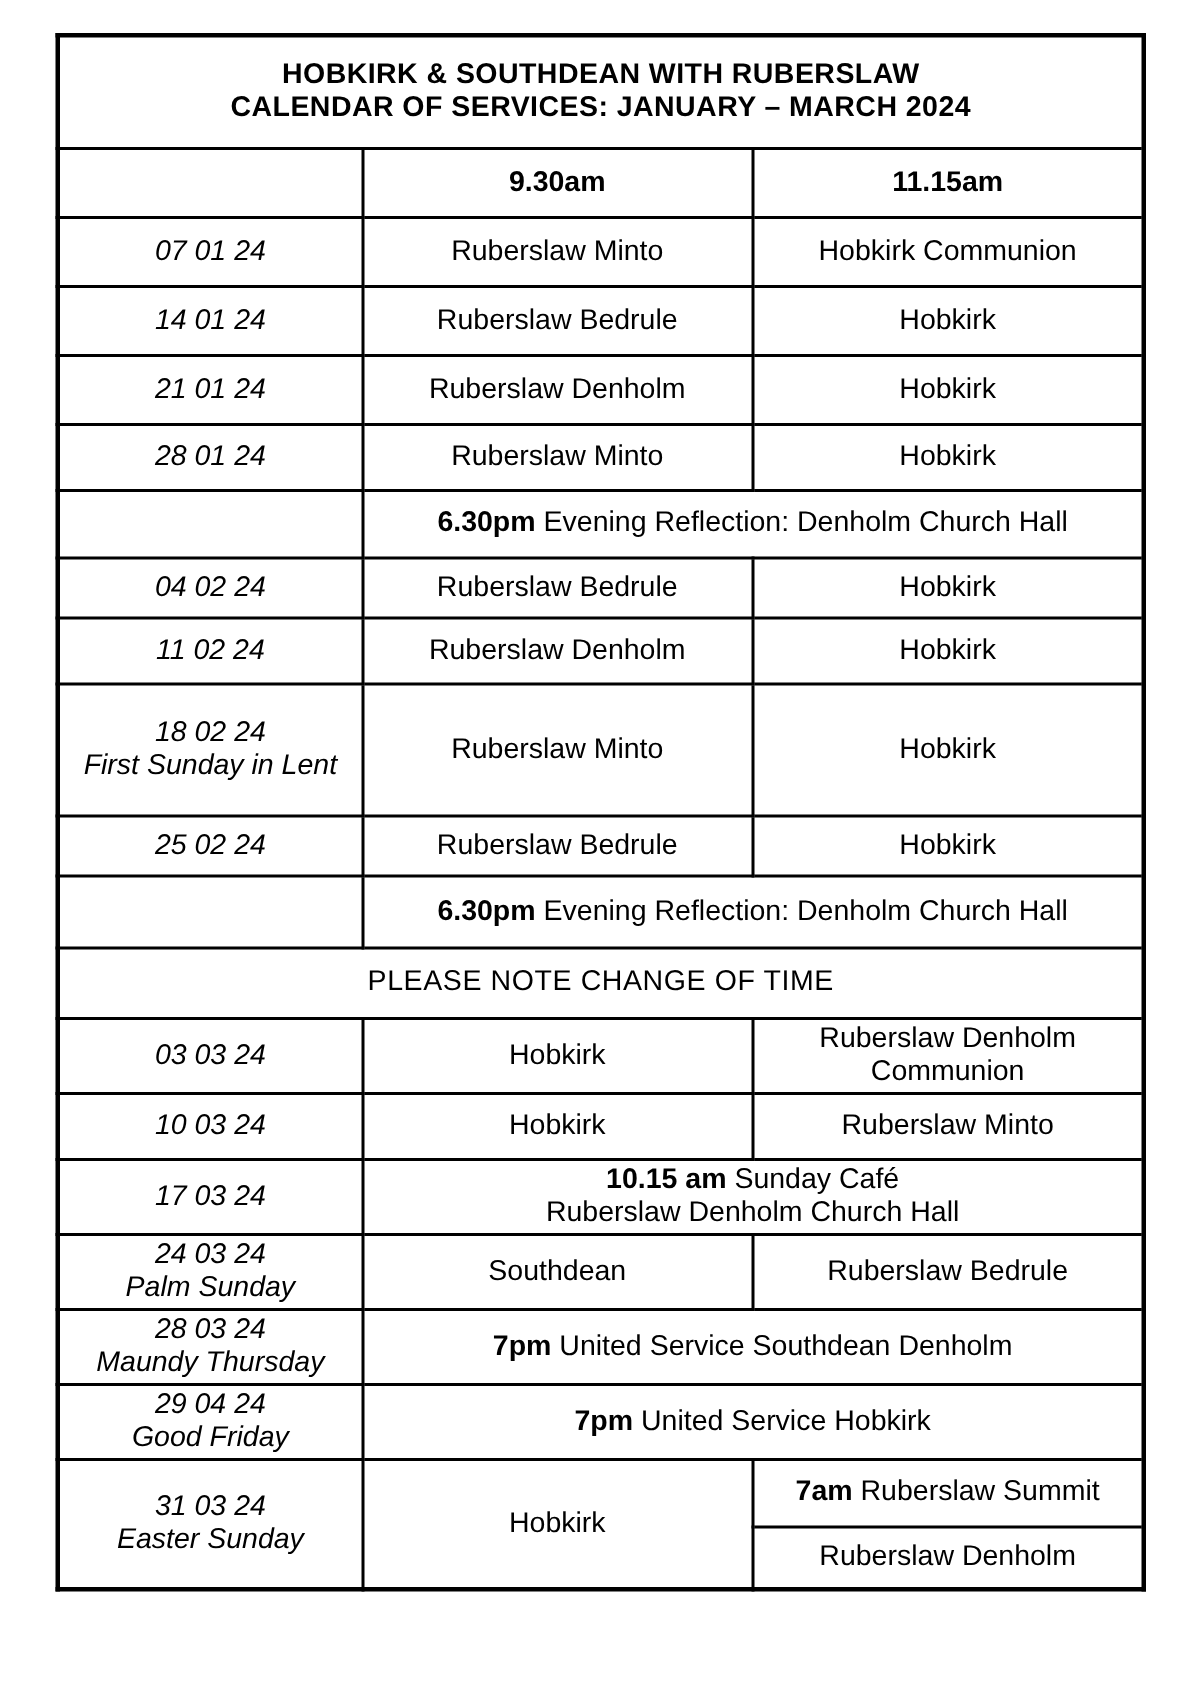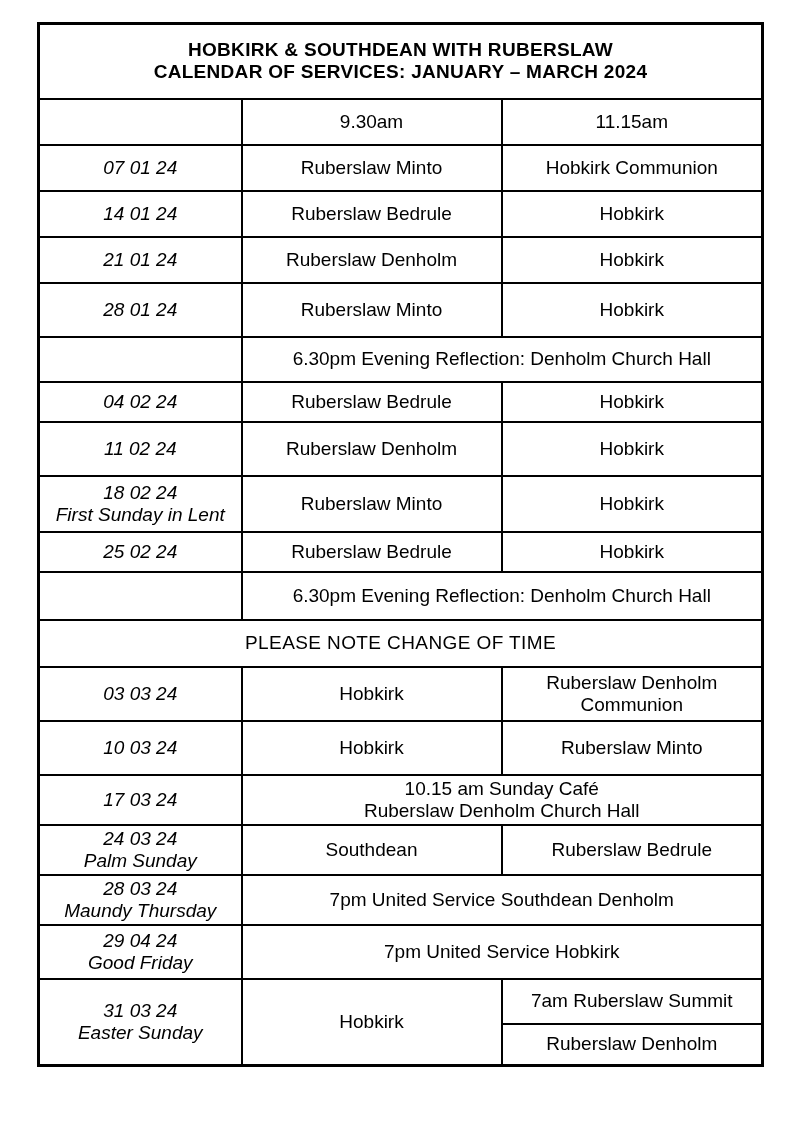--- a/index.html
+++ b/index.html
@@ -33,34 +33,34 @@
     overflow: hidden;
   }
   td.title-cell {
     font-size: 25px;
     line-height: 33px;
     font-weight: 700;
     letter-spacing: 0.3px;
   }
   td.time-head {
     font-size: 20px;
-    font-weight: 400;
+    font-weight: 700;
   }
   td.date-cell {
     padding: 2px 20px;
     font-style: italic;
   }
   td.notice-cell {
     font-weight: 500;
     letter-spacing: 0.4px;
   }
-  .b { font-weight: 400; text-align: center; }
+  .b { font-weight: 700; text-align: center; }
   
-  .h75{height:75px}.h68{height:56px}.h48{height:48px}.h47{height:47px}
-  .h46{height:46px}.h45{height:45px}.h44{height:54px}.h42{height:42px}
+  .h75{height:75px}.h68{height:88px}.h48{height:48px}.h47{height:47px}
+  .h46{height:46px}.h45{height:45px}.h44{height:44px}.h42{height:42px}
   .h40{height:40px}
   .footer-note {
     margin: 20px 30px 0 42px;
     width: 720px;
     font-size: 16px;
     line-height: 21px;
   }
 </style>
 </head>
 <body>

